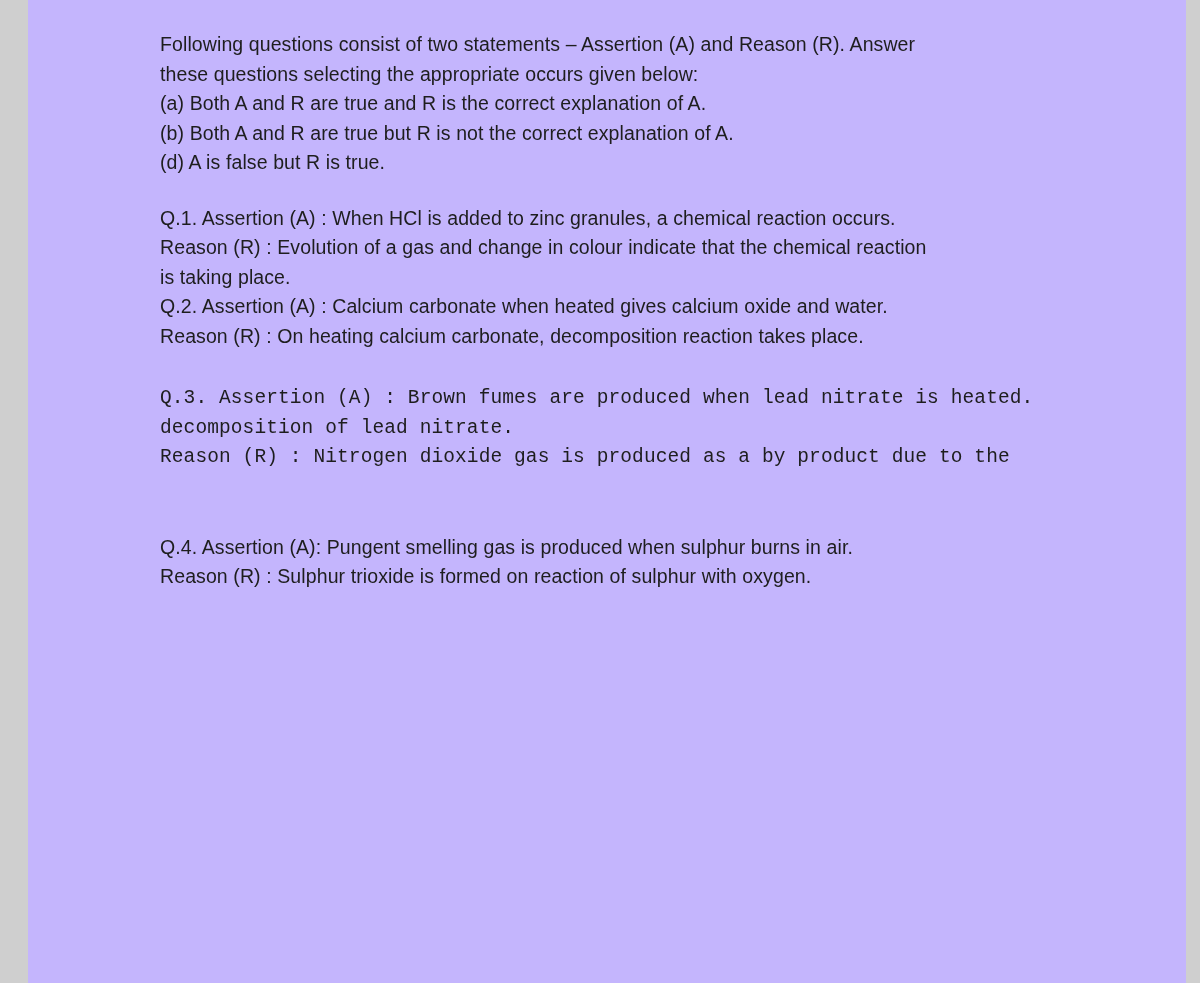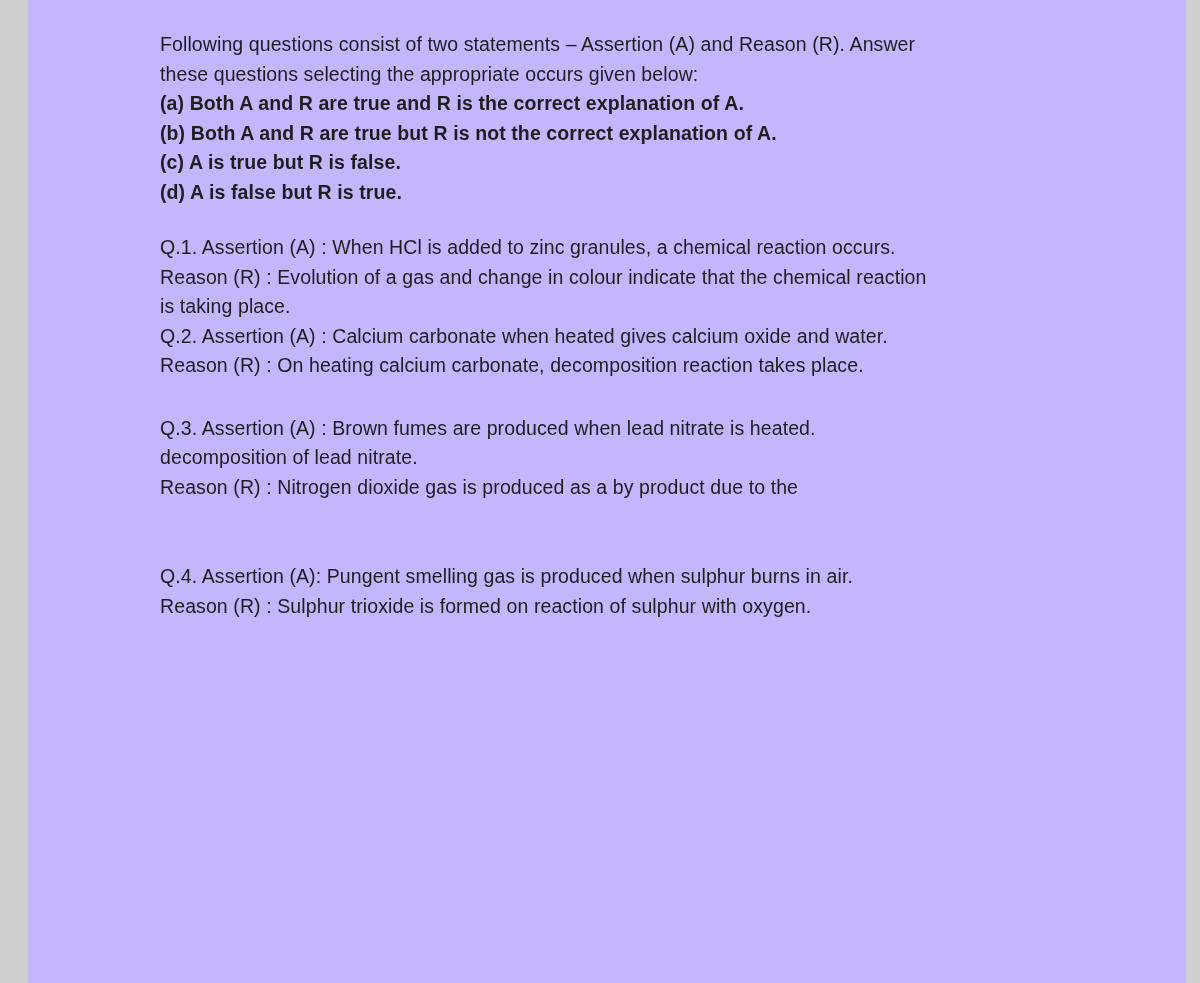--- a/index.html
+++ b/index.html
@@ -31,45 +31,43 @@
     letter-spacing: 0.1px;
   }
   .line {
     white-space: pre;
   }
   .intro-block {
     margin: 0;
   }
   .options-block {
     margin: 0;
-    font-weight: bold;
   }
   .question-block {
     margin: 0;
   }
   .q1 { margin-top: 26px; }
   .q2 { }
-  .q3 { margin-top: 33px; }
+  .q3 { margin-top: 33px; font-family: Liberation Mono, monospace; }
   .q4 { margin-top: 60px; }
 </style>
 </head>
 <body>
 
 <div class="page">
   <div class="textcol">
 
     <div class="intro-block">
       <div class="line">Following questions consist of two statements – Assertion (A) and Reason (R). Answer</div>
       <div class="line">these questions selecting the appropriate occurs given below:</div>
     </div>
 
     <div class="options-block">
       <div class="line">(a) Both A and R are true and R is the correct explanation of A.</div>
       <div class="line">(b) Both A and R are true but R is not the correct explanation of A.</div>
-      <div class="line">(c) A is true but R is false.</div>
       <div class="line">(d) A is false but R is true.</div>
     </div>
 
     <div class="question-block q1">
       <div class="line">Q.1. Assertion (A) : When HCl is added to zinc granules, a chemical reaction occurs.</div>
       <div class="line">Reason (R) : Evolution of a gas and change in colour indicate that the chemical reaction</div>
       <div class="line">is taking place.</div>
     </div>
 
     <div class="question-block q2">

